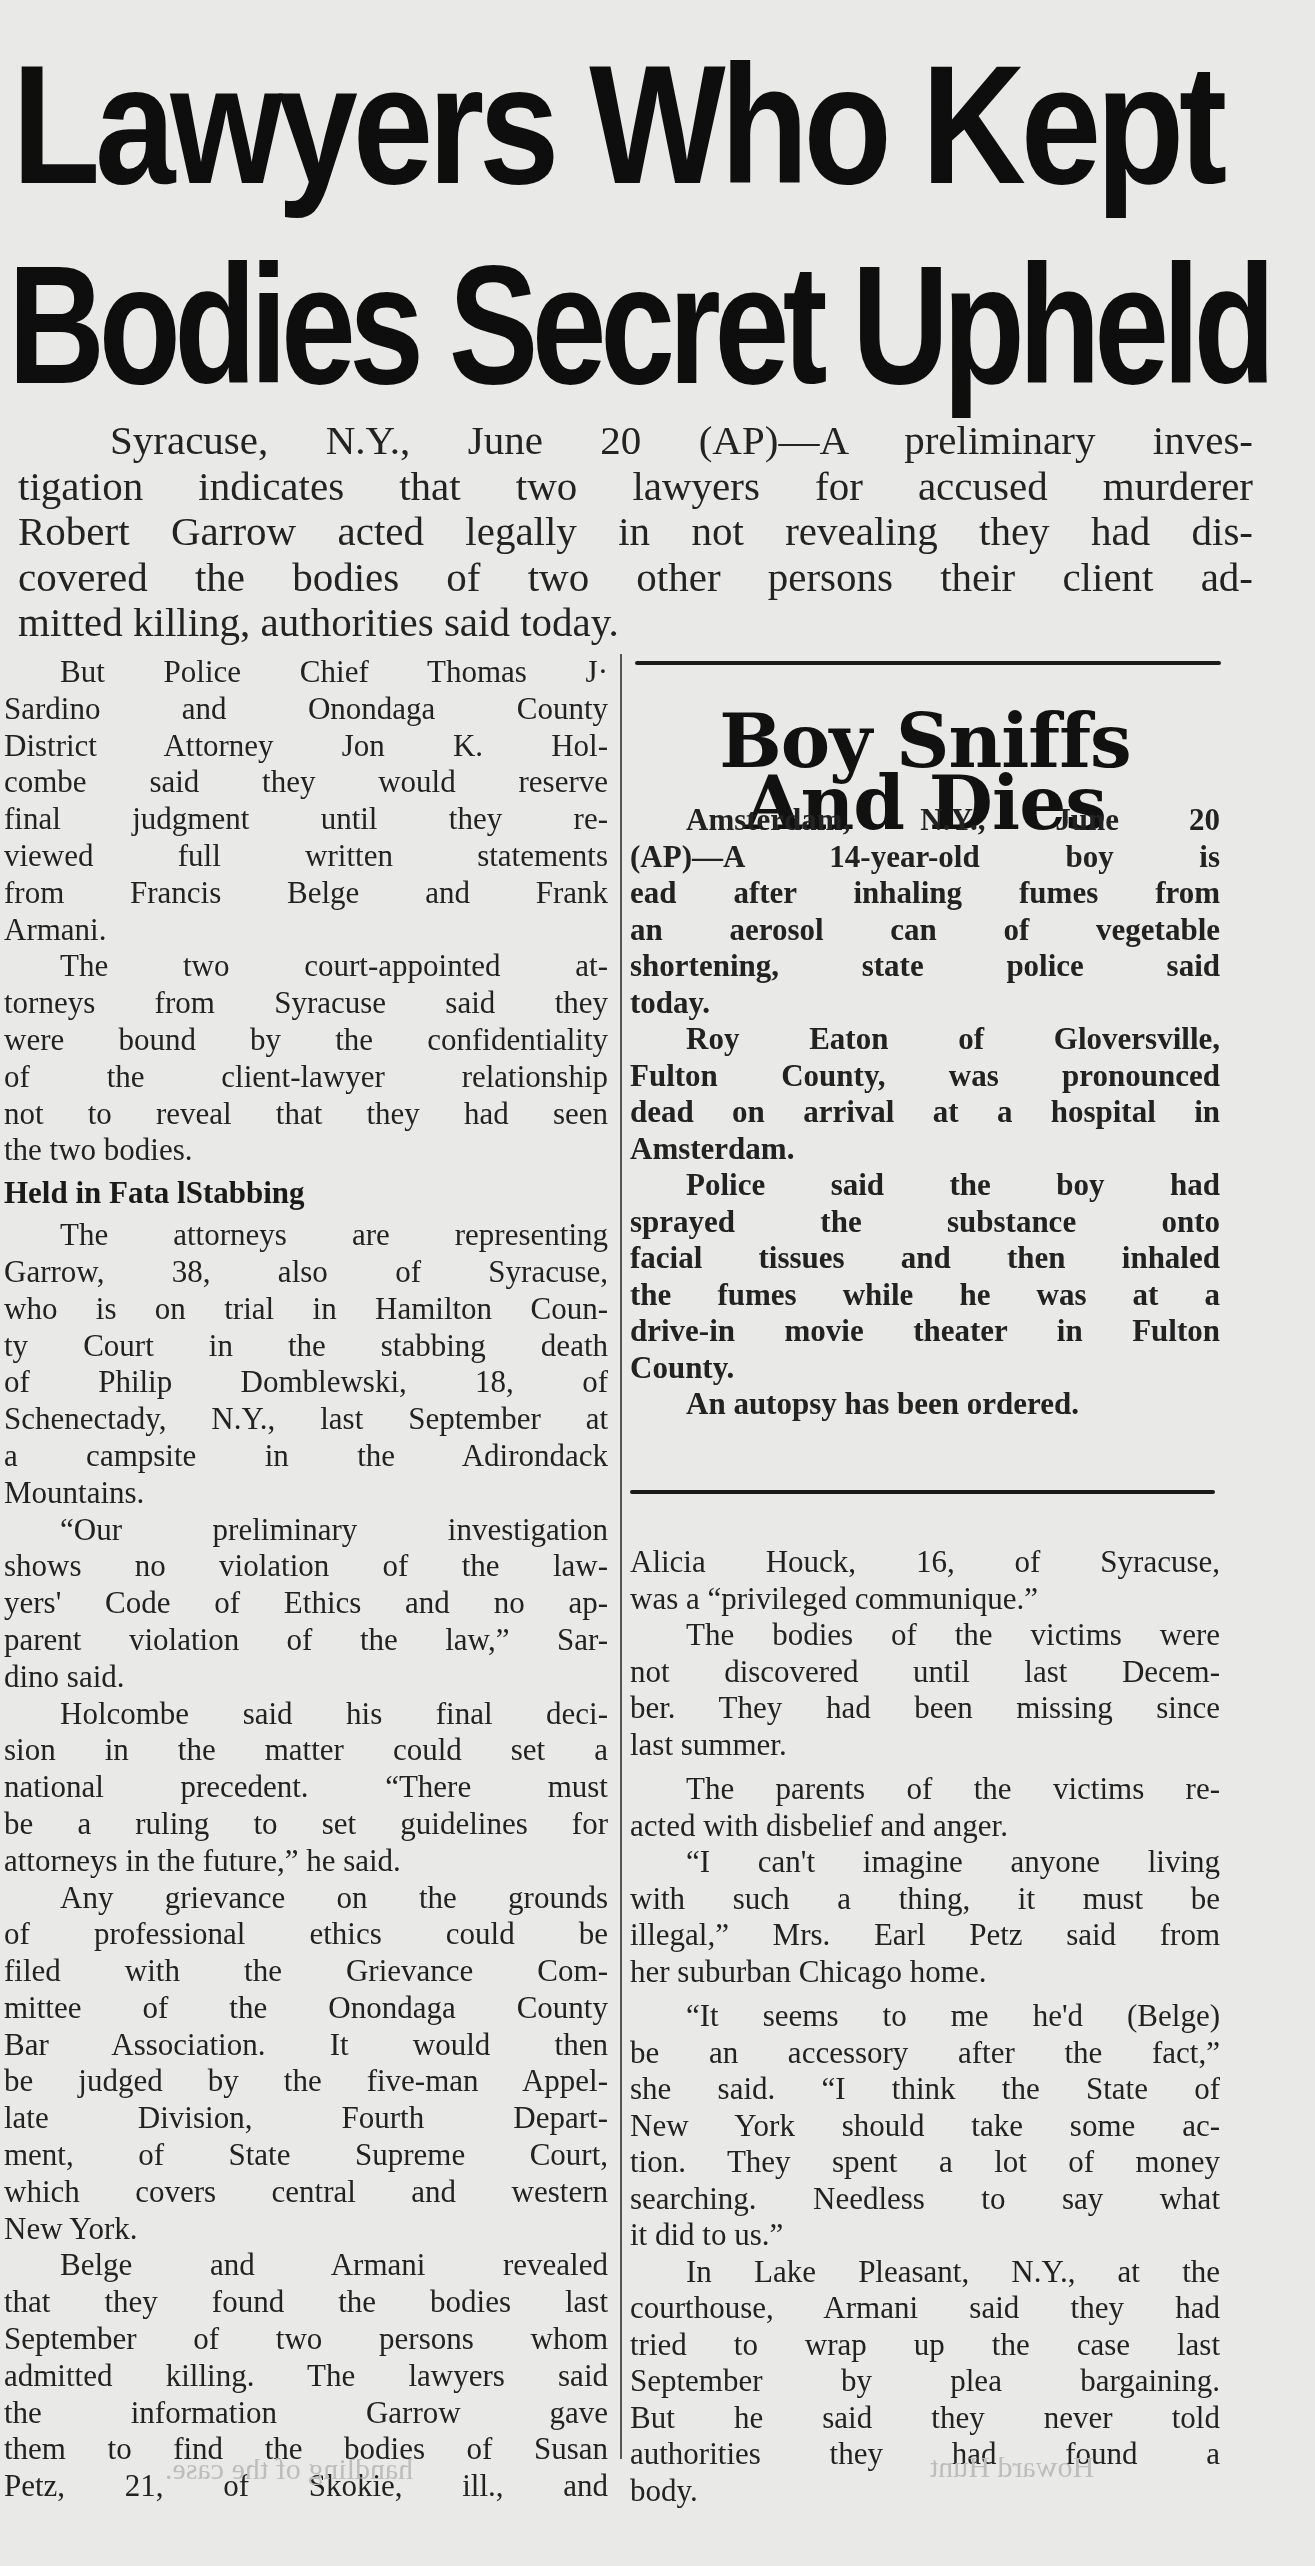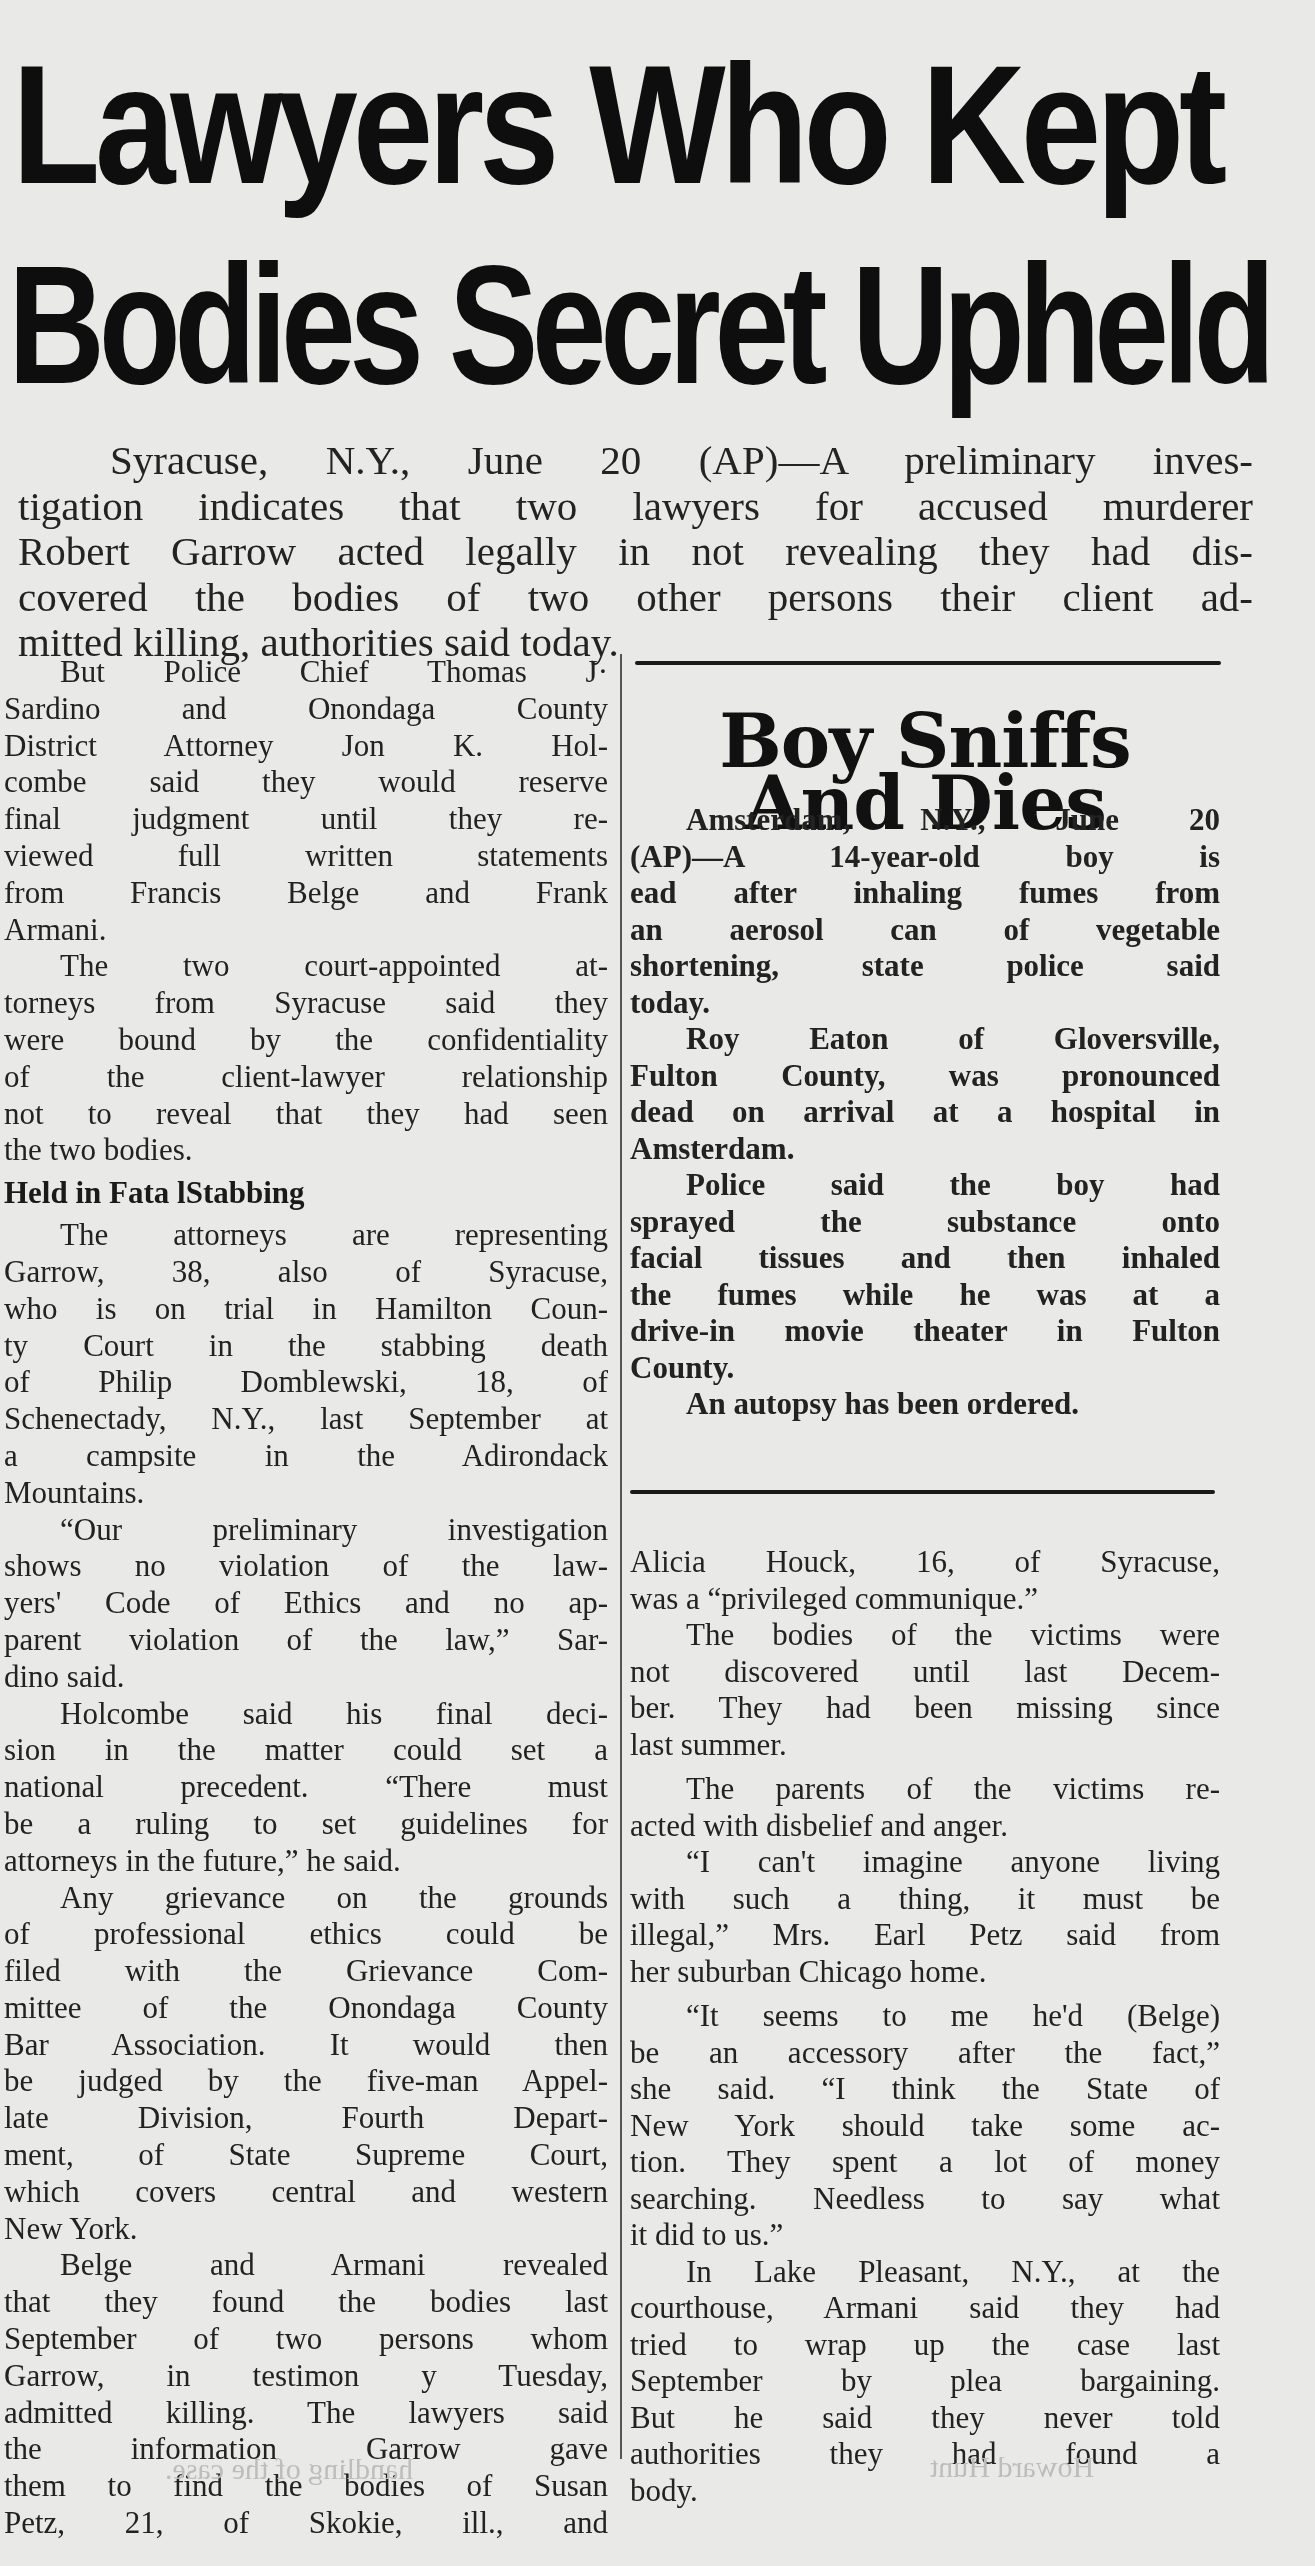--- a/index.html
+++ b/index.html
@@ -13,21 +13,21 @@
     position: absolute; left: 0; width: 1315px;
     font-family: "Liberation Sans", "DejaVu Sans", sans-serif;
     font-weight: bold; color: #0e0e0e; white-space: nowrap;
     letter-spacing: -6px; transform-origin: left top;
   }
   .hl1 { top: 30px; left: 12px; font-size: 168px; line-height: 190px; transform: scaleX(0.86); }
   .hl2 { top: 230px; left: 8px; font-size: 168px; line-height: 190px; transform: scaleX(0.80); letter-spacing: -8px; }
   .lead {
     position: absolute; left: 18px; width: 1235px; top: 418px;
     font-family: "Liberation Serif", "DejaVu Serif", serif;
-    font-size: 41px; line-height: 45.5px; color: #232323; margin-top: 20px;
+    font-size: 41px; line-height: 45.5px; color: #232323;
   }
   .lead .ln { display: block; white-space: nowrap; text-align: justify; text-align-last: justify; height: 45.5px; }
   .lead .ln.last { text-align-last: left; }
   .lead .ln.indent { padding-left: 92px; }
   .col {
     position: absolute;
     font-family: "Liberation Serif", "DejaVu Serif", serif;
     color: #222;
   }
   .col-left { left: 4px; top: 654px; width: 604px; font-size: 31px; }
@@ -116,21 +116,20 @@
     <span class="ln">mittee of the Onondaga County</span>
     <span class="ln">Bar Association. It would then</span>
     <span class="ln">be judged by the five-man Appel-</span>
     <span class="ln">late Division, Fourth Depart-</span>
     <span class="ln">ment, of State Supreme Court,</span>
     <span class="ln">which covers central and western</span>
     <span class="ln last">New York.</span>
     <span class="ln indent">Belge and Armani revealed</span>
     <span class="ln">that they found the bodies last</span>
     <span class="ln">September of two persons whom</span>
-    <span class="ln">Garrow, in testimon y Tuesday,</span>
     <span class="ln">admitted killing. The lawyers said</span>
     <span class="ln">the information Garrow gave</span>
     <span class="ln">them to find the bodies of Susan</span>
     <span class="ln">Petz, 21, of Skokie, ill., and</span>
   </div>
 
   <div class="rule" style="left:635px; top:661px; width:586px;"></div>
   <div class="box-title" style="top:700px;">Boy Sniffs</div>
   <div class="box-title" style="top:742px;margin-top:20px;">And Dies</div>
 

